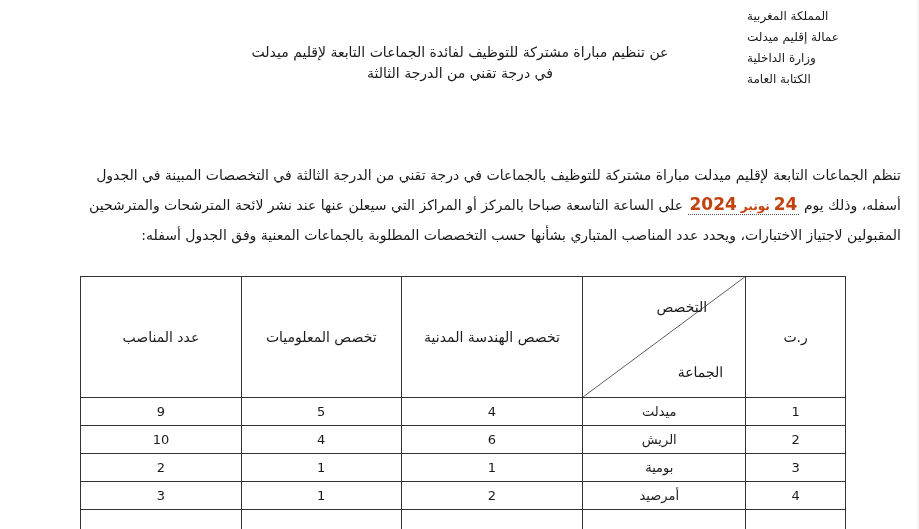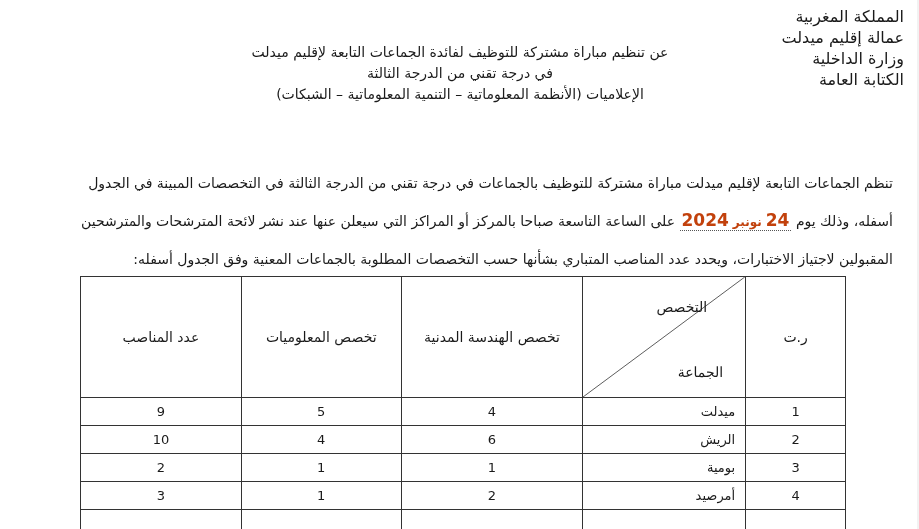--- a/index.html
+++ b/index.html
@@ -2,49 +2,49 @@
 <html><head>
   <meta charset="utf-8">
   <style>
     html, body { margin: 0; padding: 0; }
     body {
       width: 919px; height: 529px; overflow: hidden;
       background: #ffffff; position: relative;
       font-family: "DejaVu Sans", sans-serif; color: #1a1a1a;
     }
     .org-header {
-      position: absolute; top: 6px; right: 15px; width: 140px;
-      text-align: right; direction: rtl; font-size: 16px; line-height: 21px;
+      position: absolute; top: 6px; right: 32px; width: 140px;
+      text-align: left; direction: rtl; font-size: 12px; line-height: 21px;
     }
     .title-block {
       position: absolute; top: 42px; left: 220px; width: 480px;
       text-align: center; direction: rtl; font-size: 14px; line-height: 21px;
     }
     .title-block .announce { letter-spacing: 1px; }
     .body-text {
       position: absolute; top: 157px; left: 6px; right: 10px;
       direction: rtl; text-align: justify; font-size: 14px; line-height: 21px;
     }
-    .body-text p { margin: 16px; }
+    .body-text p { margin: 8px; }
     .date-stamp {
       color: #c2410c; font-weight: bold; font-size: 17px;
       border-bottom: 1px dotted #555; padding: 0 2px;
     }
     .date-stamp .month { font-size: 12px; margin: 0 4px; }
     table.posts {
       position: absolute; top: 276px; left: 80px; width: 766px;
       border-collapse: collapse; direction: rtl;
       font-family: "DejaVu Sans", sans-serif; font-size: 13px;
     }
     table.posts th, table.posts td {
       border: 1px solid #333; text-align: center; padding: 0;
     }
     table.posts thead th { height: 120px; font-weight: normal; font-size: 14px; }
     table.posts tbody td { height: 27px; }
-    table.posts td.commune { text-align: right; padding-right: 10px; }
+    table.posts td.commune { padding-right: 10px; }
     .diag-cell { position: relative; }
     .diag-cell svg { position: absolute; inset: 0; width: 100%; height: 100%; }
     .diag-top { position: absolute; top: 22px; right: 38px; }
     .diag-bottom { position: absolute; bottom: 16px; right: 22px; font-family: Liberation Serif, serif; }
     .right-edge {
       position: absolute; top: 0; right: 0; width: 2px; height: 529px; background: #f2f2f2;
     }
   </style>
 </head>
 <body>
@@ -52,21 +52,20 @@
 <div class="org-header">
   <div>المملكة المغربية</div>
   <div>عمالة إقليم ميدلت</div>
   <div>وزارة الداخلية</div>
   <div>الكتابة العامة</div>
 </div>
 
 <div class="title-block">
   <div>عن تنظيم مباراة مشتركة للتوظيف لفائدة الجماعات التابعة لإقليم ميدلت</div>
   <div>في درجة تقني من الدرجة الثالثة</div>
-  <div>الإعلاميات (الأنظمة المعلوماتية – التنمية المعلوماتية – الشبكات)</div>
 </div>
 
 <div class="body-text">
   <p>تنظم الجماعات التابعة لإقليم ميدلت مباراة مشتركة للتوظيف بالجماعات في درجة تقني من الدرجة الثالثة في التخصصات المبينة في الجدول</p>
   <p>
     <span>أسفله، وذلك يوم</span>
     <span class="date-stamp"><span>24</span><span class="month">نونبر</span><span>2024</span></span>
     <span>على الساعة التاسعة صباحا بالمركز أو المراكز التي سيعلن عنها عند نشر لائحة المترشحات والمترشحين</span>
   </p>
   <p>المقبولين لاجتياز الاختبارات، ويحدد عدد المناصب المتباري بشأنها حسب التخصصات المطلوبة بالجماعات المعنية وفق الجدول أسفله:</p>

